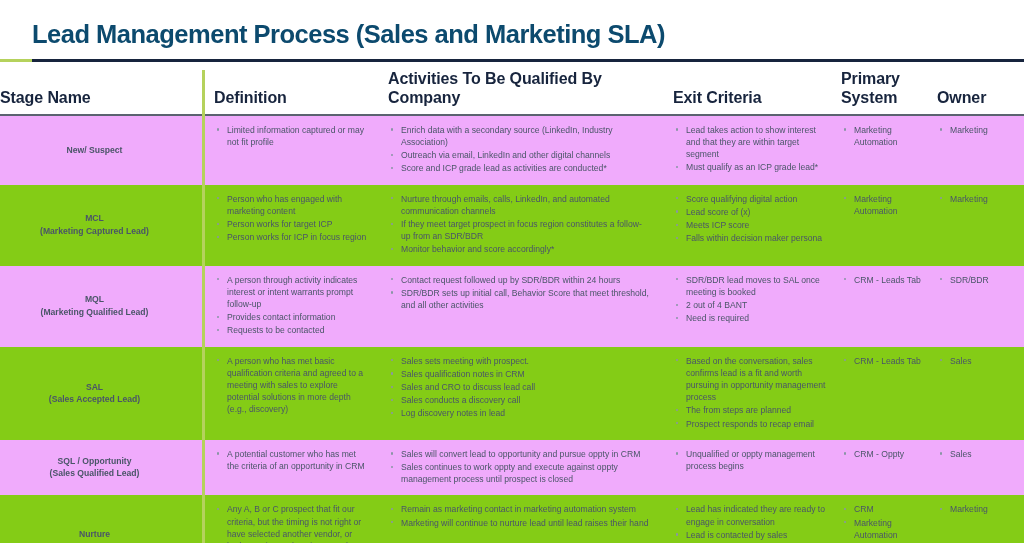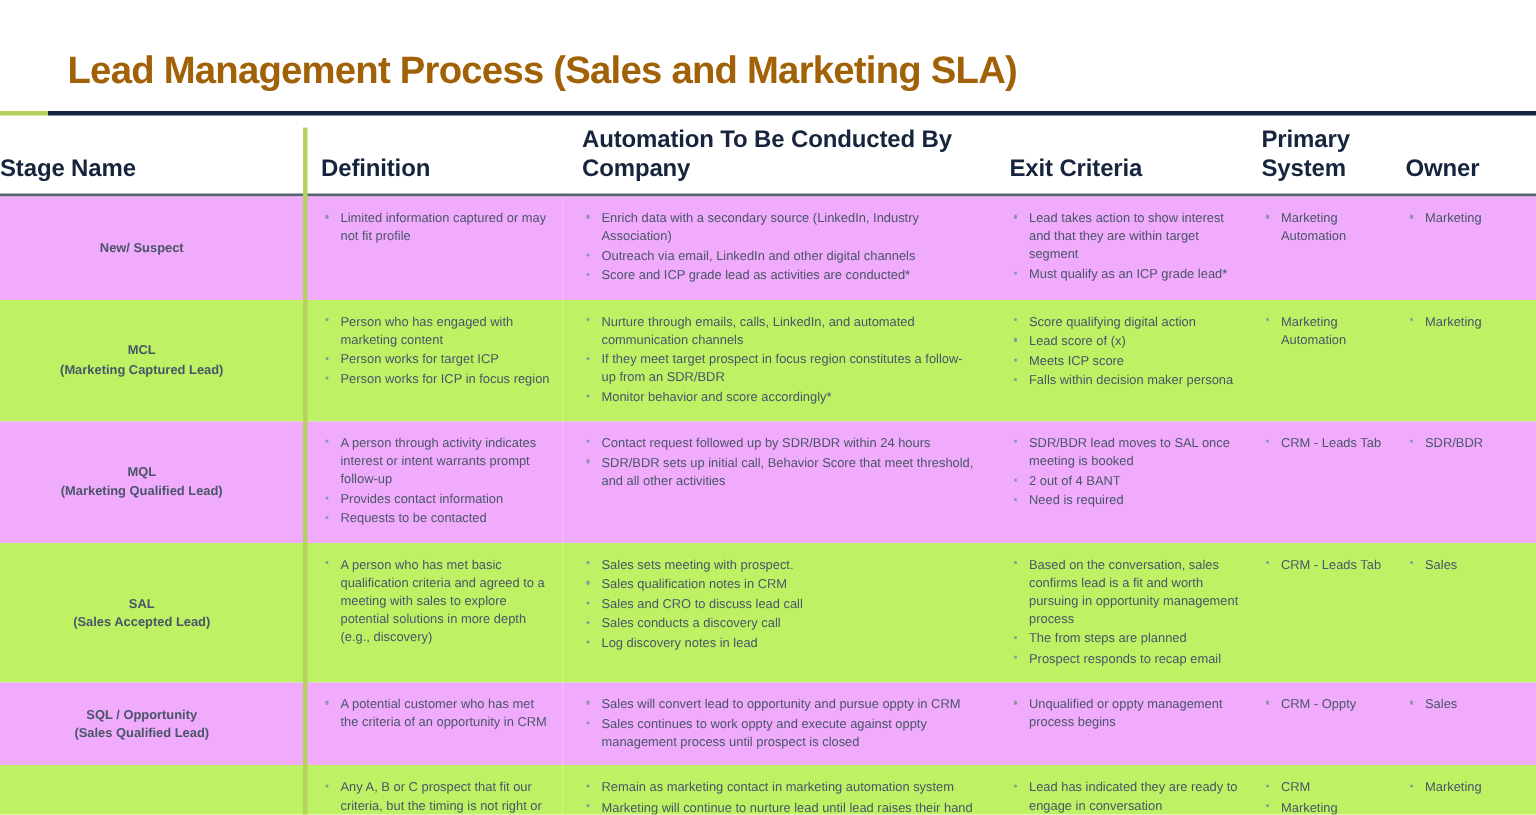--- a/index.html
+++ b/index.html
@@ -18,23 +18,23 @@
   }
 
   
   .title-wrap {
     padding: 20px 0 0 32px;
   }
   .deck-title {
     font-size: 25.5px;
     font-weight: bold;
     letter-spacing: -0.5px;
-    color: #a16207;
+    color: #0c4a6e;
     line-height: 1.1;
-    margin: 13px;
+    margin: 0;
     white-space: nowrap;
   }
 
   
   .title-rule {
     display: flex;
     align-items: stretch;
     height: 3px;
     margin-top: 11px;
     width: 1024px;
@@ -102,21 +102,21 @@
   }
 
   tbody tr.row td {
     vertical-align: top;
     padding: 8px 0 9px 0;
     font-size: 8.6px;
     line-height: 1.42;
     color: #4a5568;
   }
   tbody tr.row.shaded td { background: #f0abfc; }
-  tbody tr.row.plain  td { background: #bef264; }
+  tbody tr.row.plain  td { background: #84cc16; }
 
   
   td.stage {
     text-align: center;
     padding-right: 13px !important;
     font-size: 11.3px;
     font-weight: bold;
     color: #17243d;
     line-height: 1.3;
     vertical-align: middle !important;
@@ -172,21 +172,21 @@
         <col class="c-def">
         <col class="c-act">
       <col class="c-exit">
         <col class="c-sys">
         <col class="c-owner">
     </colgroup>
     <thead>
       <tr>
         <th class="h-stage">Stage Name</th>
         <th class="h-def">Definition</th>
-        <th class="h-act">Automation To Be Conducted By Company</th>
+        <th class="h-act">Activities To Be Qualified By Company</th>
         <th class="h-exit">Exit Criteria</th>
         <th class="h-sys">
           <span>Primary</span><br>
           <span>System</span>
         </th>
         <th class="h-owner">Owner</th>
       </tr>
       <tr class="head-rule">
         <td colspan="6"></td>
       </tr>

